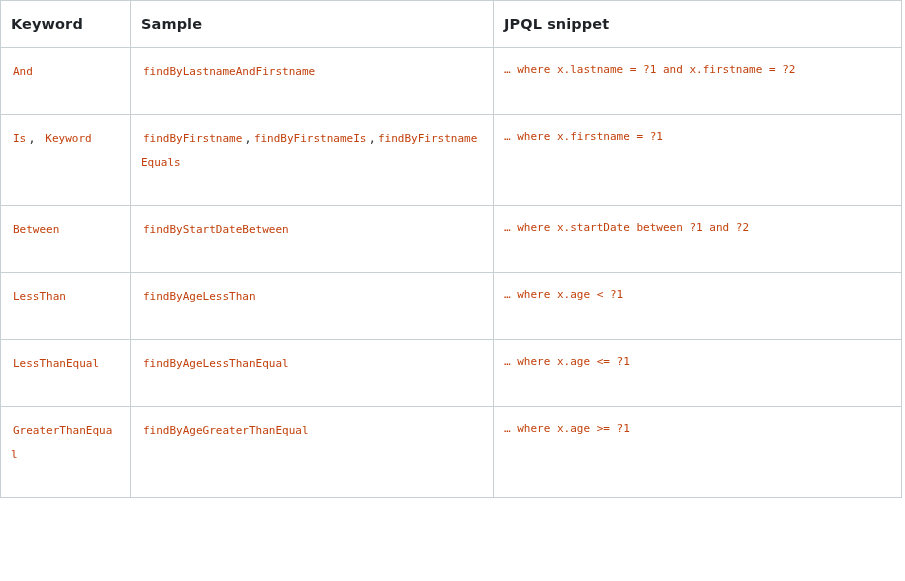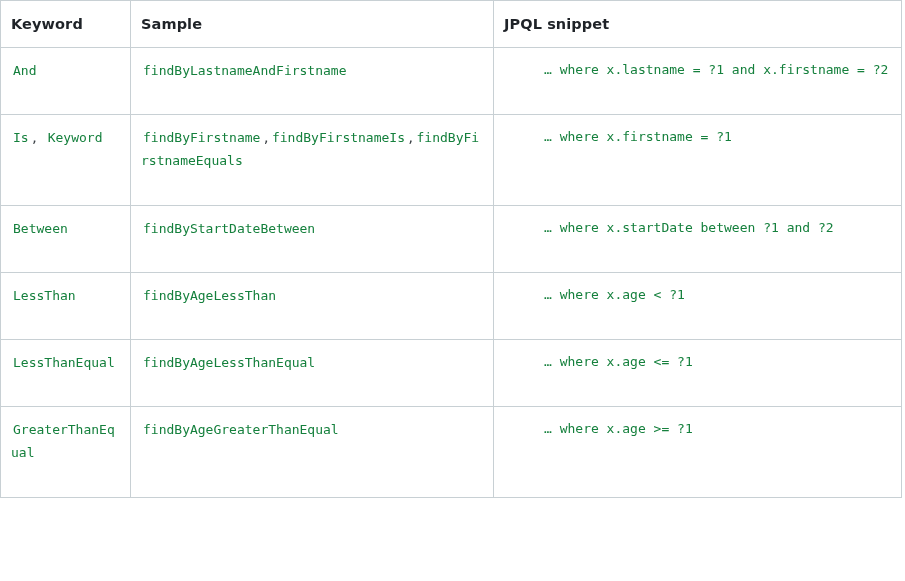--- a/index.html
+++ b/index.html
@@ -60,35 +60,34 @@
     padding-top: 11px;
     padding-bottom: 11px;
   }
 
   table.keyword-table tbody tr.tall td {
     height: 68px;
   }
 
   .code {
     font-family: "DejaVu Sans Mono", monospace;
-    font-size: 13px;
+    font-size: 11px;
     line-height: 22px;
-    color: #15803d;
+    color: #c2410c;
     white-space: normal;
     overflow-wrap: break-word;
     word-break: break-all;
   }
 
   .cell-keyword .code { padding: 0 2px; }
   .cell-sample  .code { padding: 0 2px; }
 
   .cell-jpql .code {
     word-break: normal;
     white-space: nowrap;
-    margin-left: 40px;
   }
 
   .sep {
     font-family: "DejaVu Sans Mono", monospace;
     font-size: 12.5px;
     line-height: 22px;
     color: #3b4045;
   }
 
   .cell-inner {

